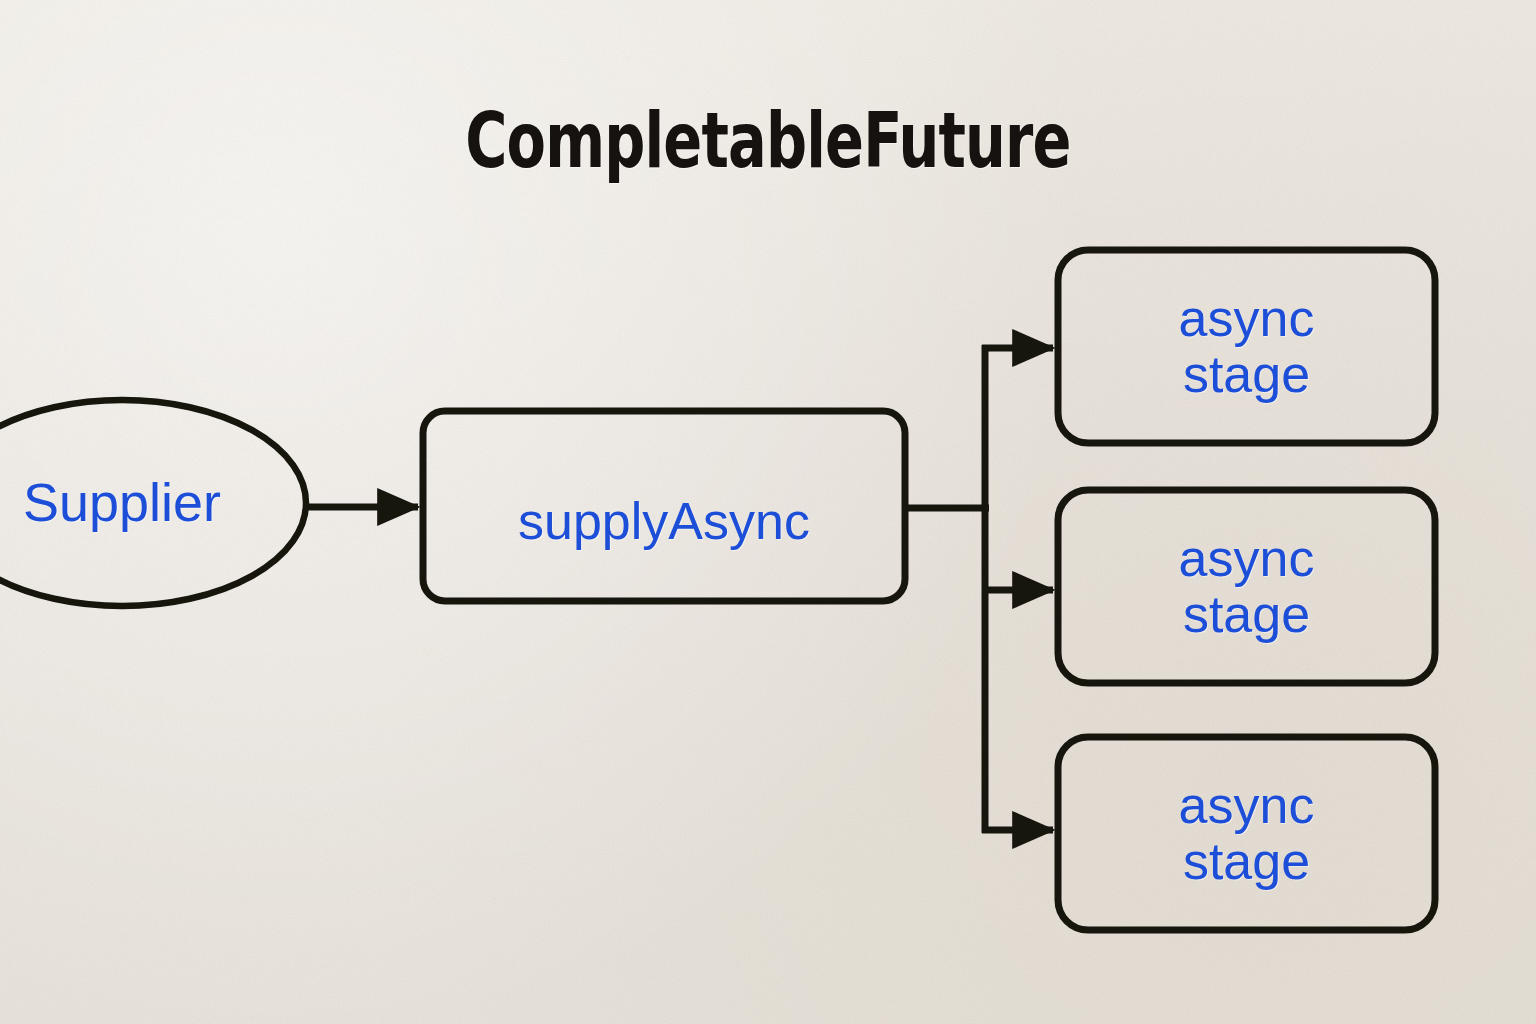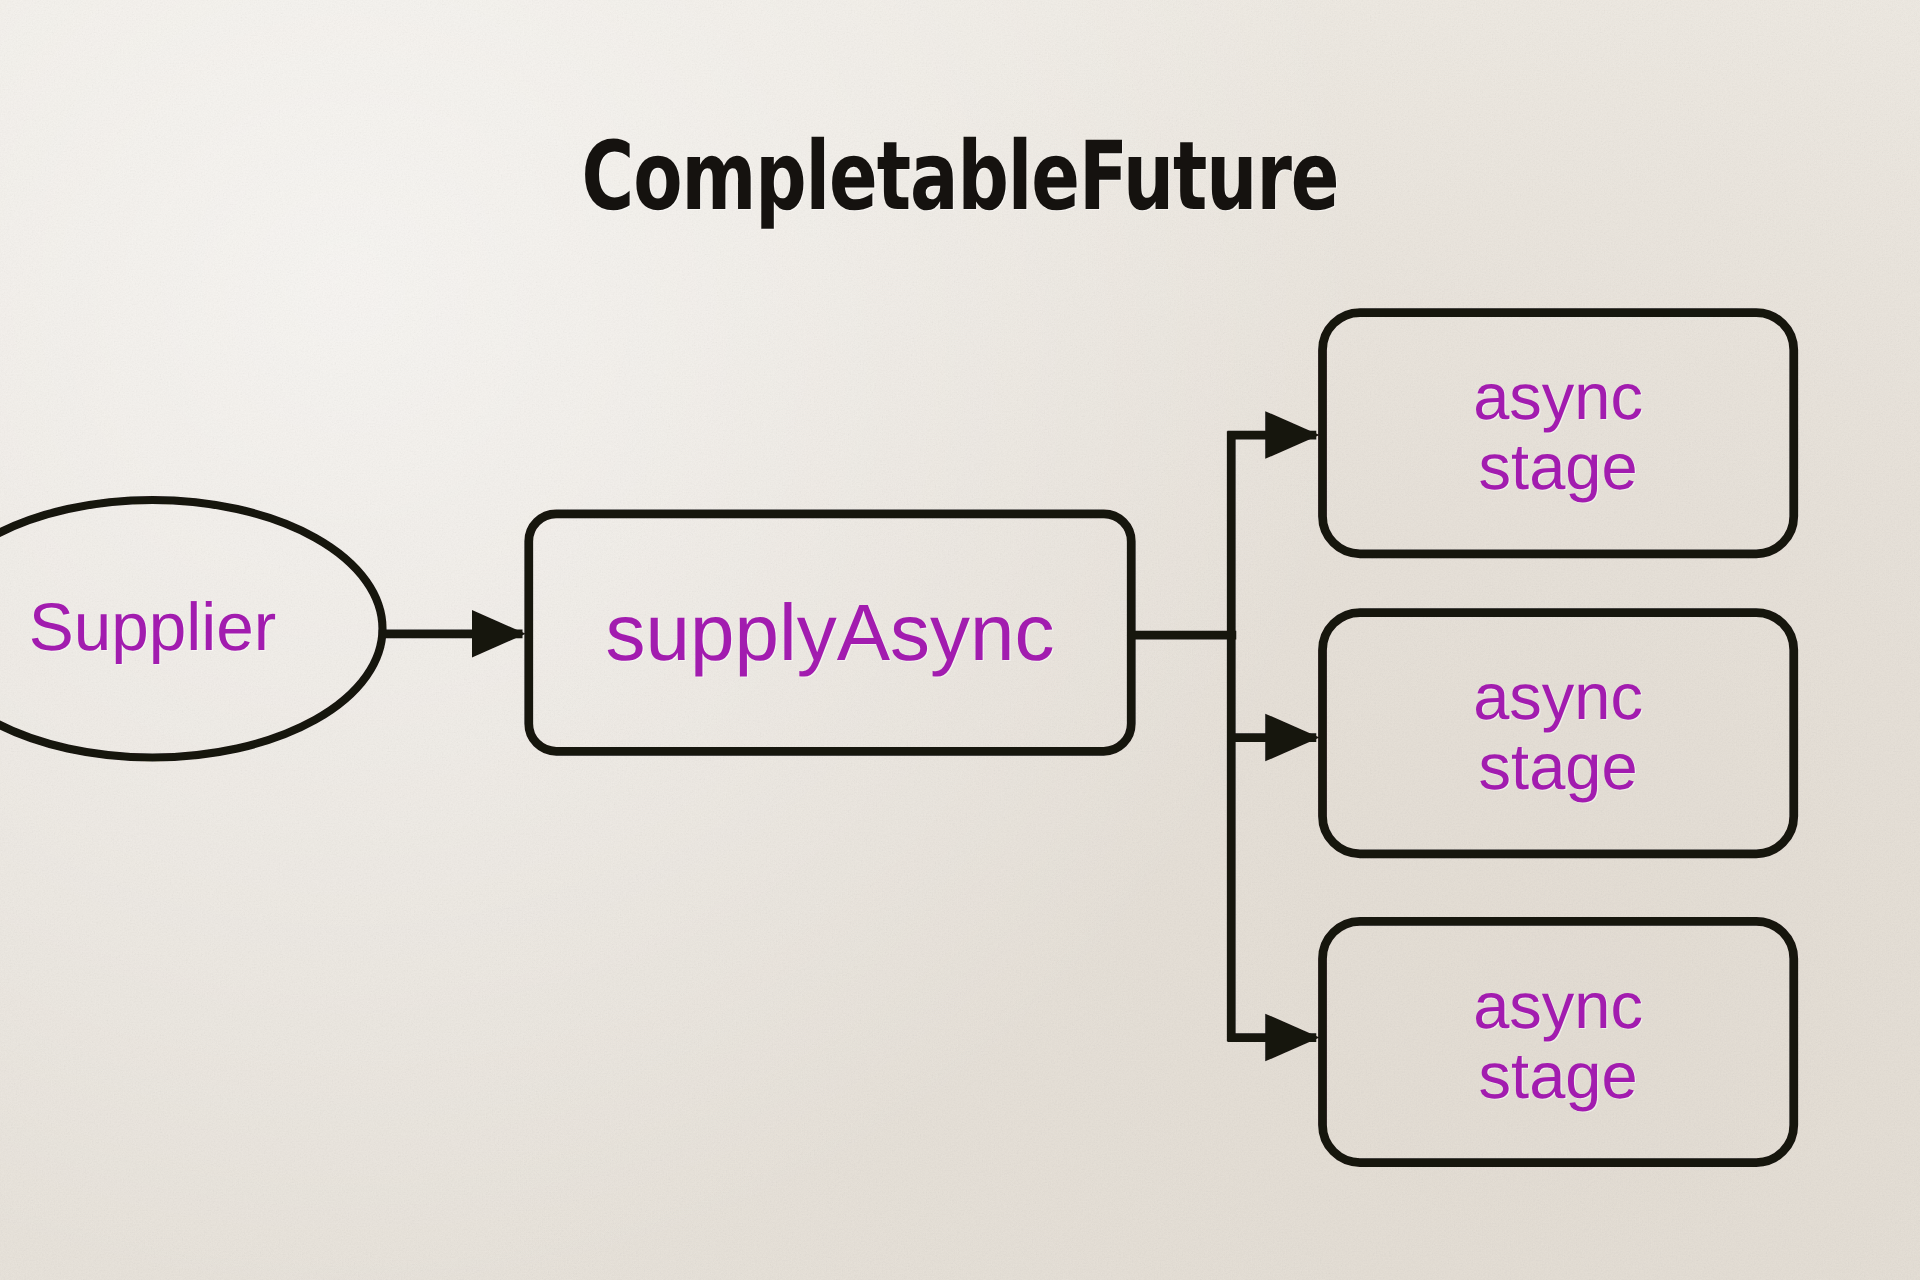--- a/index.html
+++ b/index.html
@@ -61,35 +61,35 @@
     white-space: nowrap;
   }
 
   
   .node-label {
     position: absolute;
     display: flex;
     align-items: center;
     justify-content: center;
     text-align: center;
-    color: #a21caf;
+    color: #1d4ed8;
     font-weight: 400;
     text-shadow: 1px 1px 0 rgba(255,255,255,0.5);
     white-space: pre-line;
     line-height: 1.07;
     pointer-events: none;
   }
 
   .lbl-supplier {
     left: -62px;  top: 400px;  width: 368px; height: 206px;
     font-size: 54px;
   }
   .lbl-supply {
-    left: 423px; top: 411px; width: 482px; height: 190px;
-    font-size: 64px;
+    left: 423px; top: 427px; width: 482px; height: 190px;
+    font-size: 52px;
   }
   .lbl-stage {
     left: 1058px; width: 377px; height: 193px;
     font-size: 52px;
   }
   .lbl-stage-1 { top: 250px; }
   .lbl-stage-2 { top: 490px; }
   .lbl-stage-3 { top: 737px; }
 </style>
 </head>

